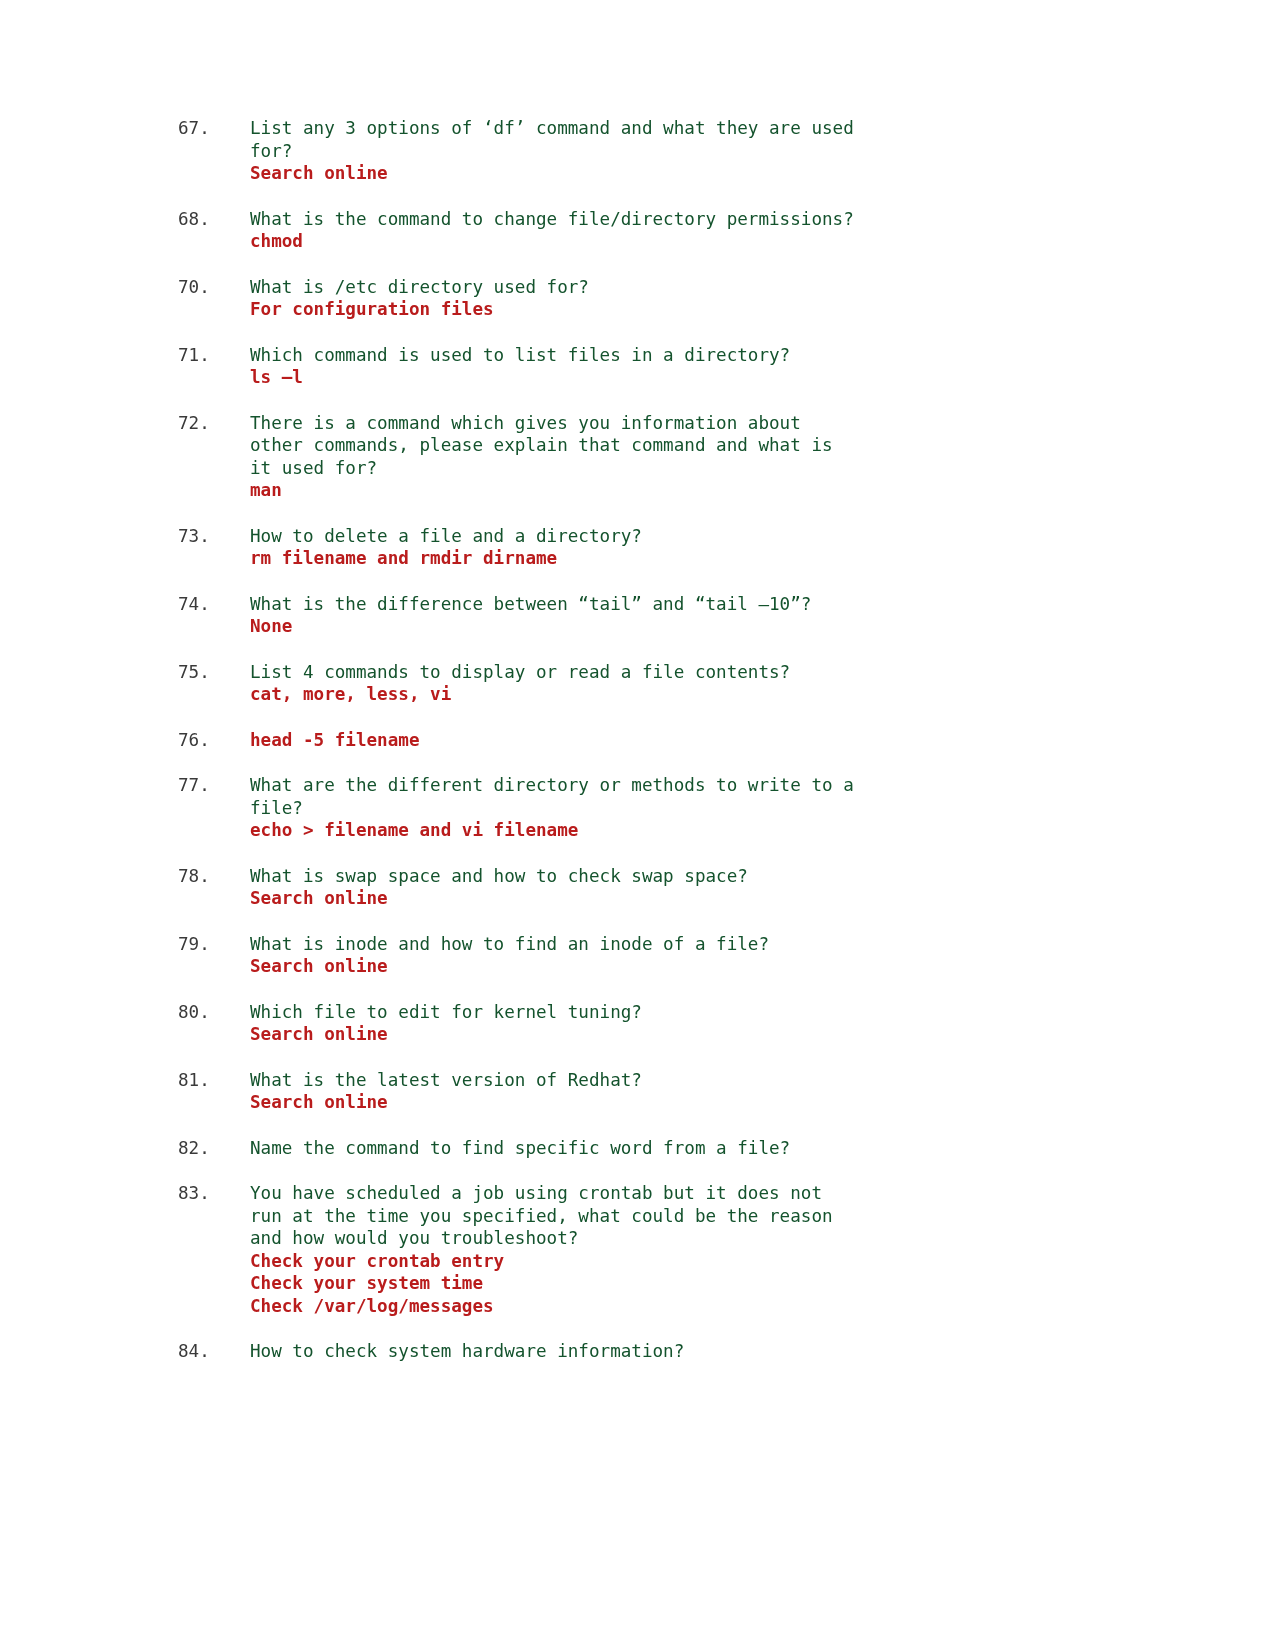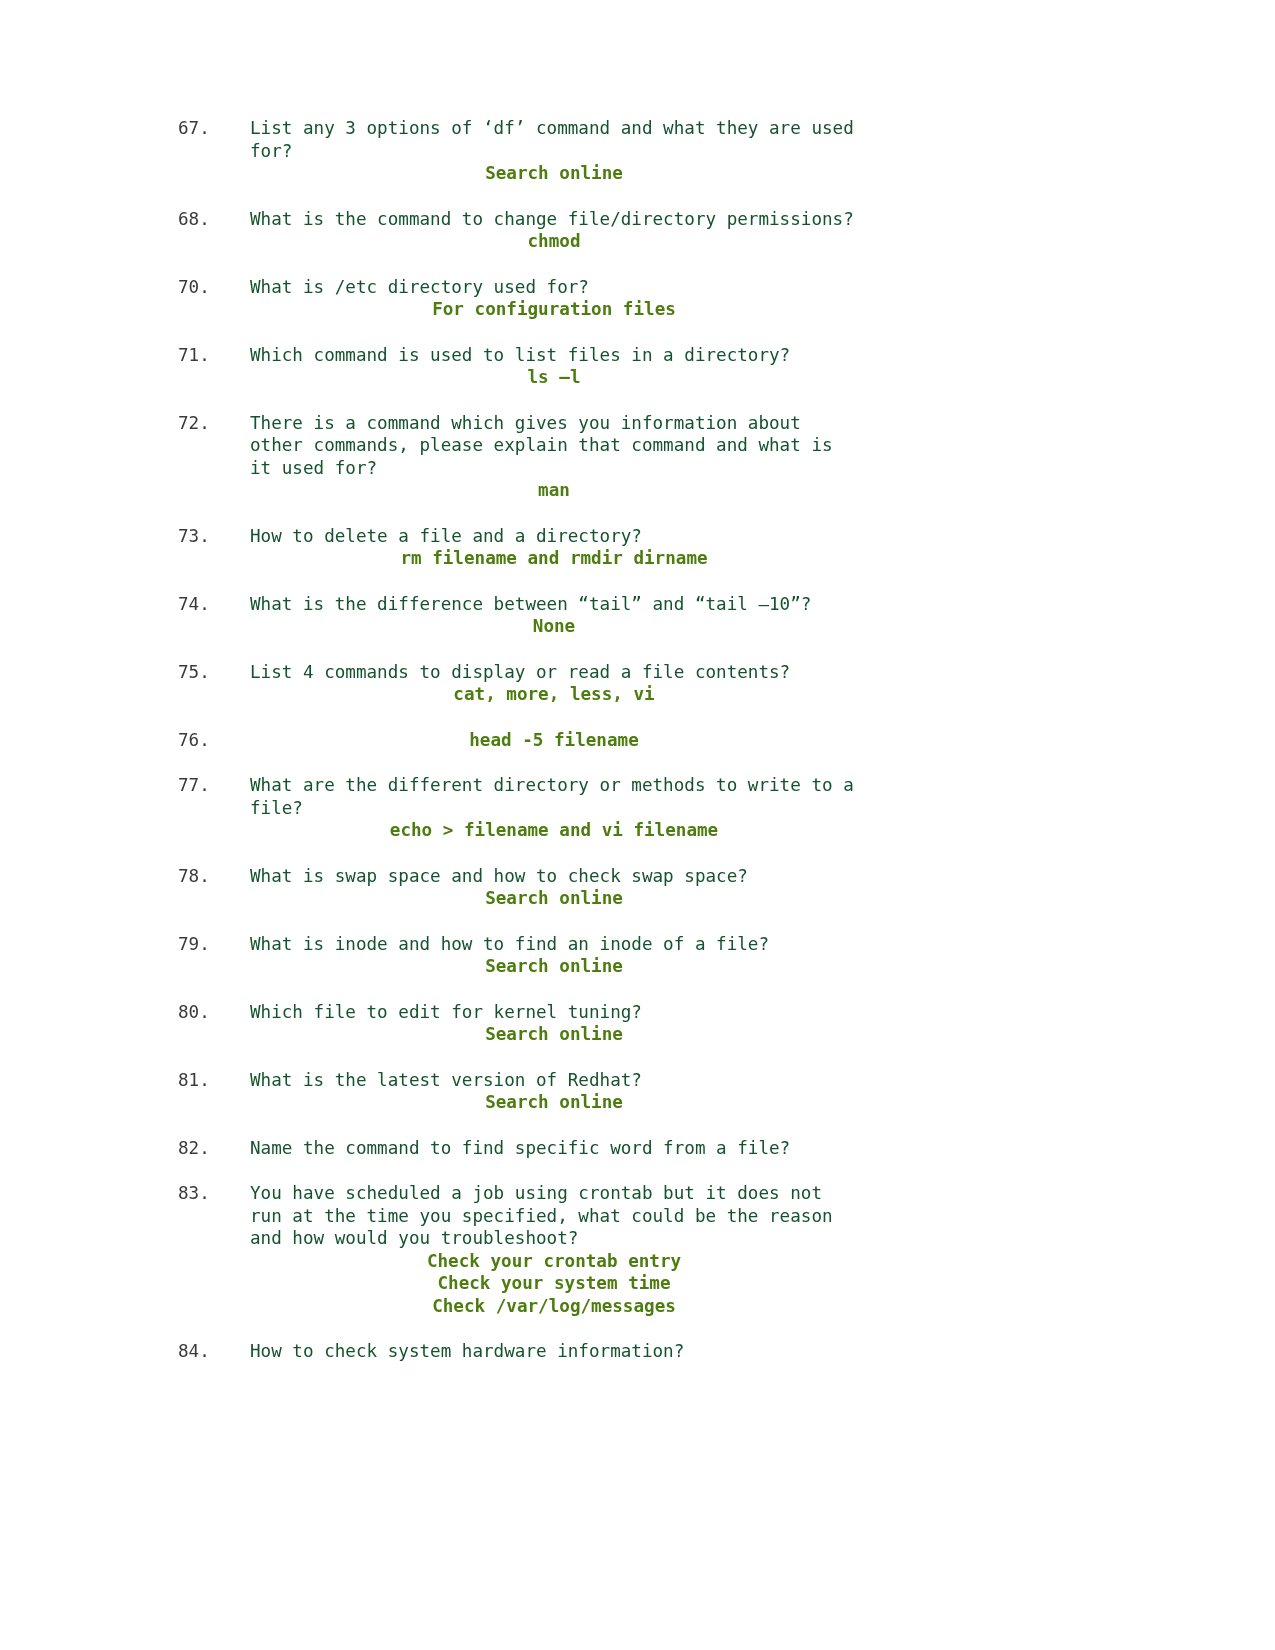--- a/index.html
+++ b/index.html
@@ -47,25 +47,24 @@
     white-space: pre-wrap;
     max-width: 790px;
     font-weight: normal;
   }
   .a-block {
     display: block;
   }
   .a-line {
     font-size: 17.6px;
     line-height: 22.5px;
-    color: #4d7c0f;
+    color: #b91c1c;
     font-weight: bold;
     white-space: pre-wrap;
     max-width: 790px;
-    text-align: center;
   }
 </style>
 </head>
 <body>
 
 <div class="page">
   <div class="qa-list" id="qa-list">
       <div class="qa-item">
         <span class="q-number">67.</span>
         <div class="q-text">List any 3 options of ‘df’ command and what they are used for?</div>

